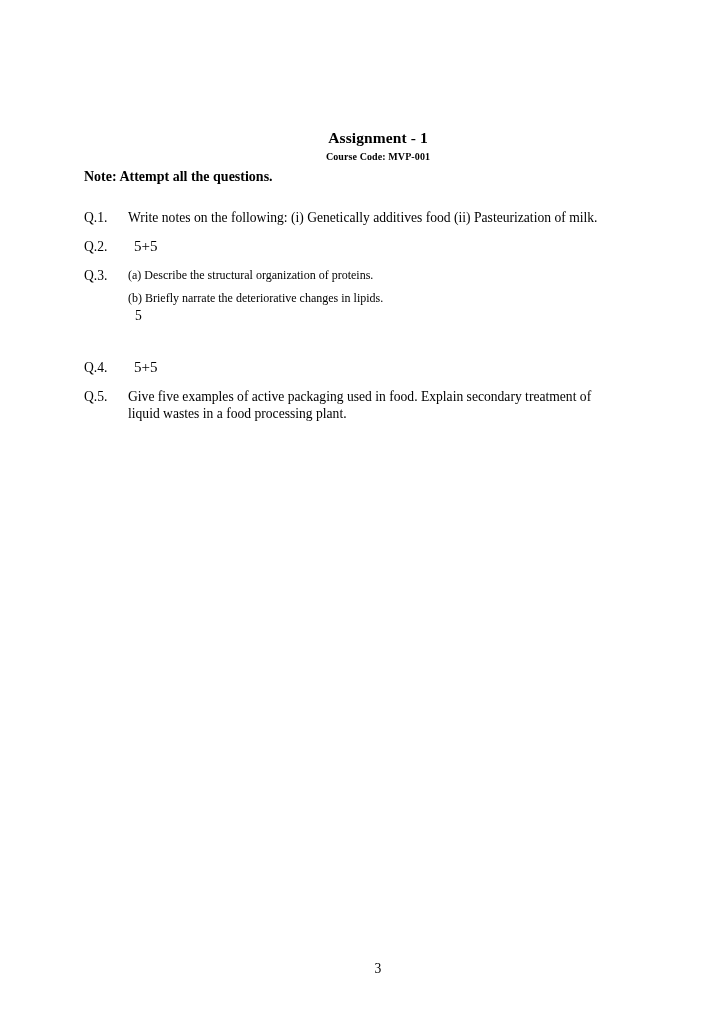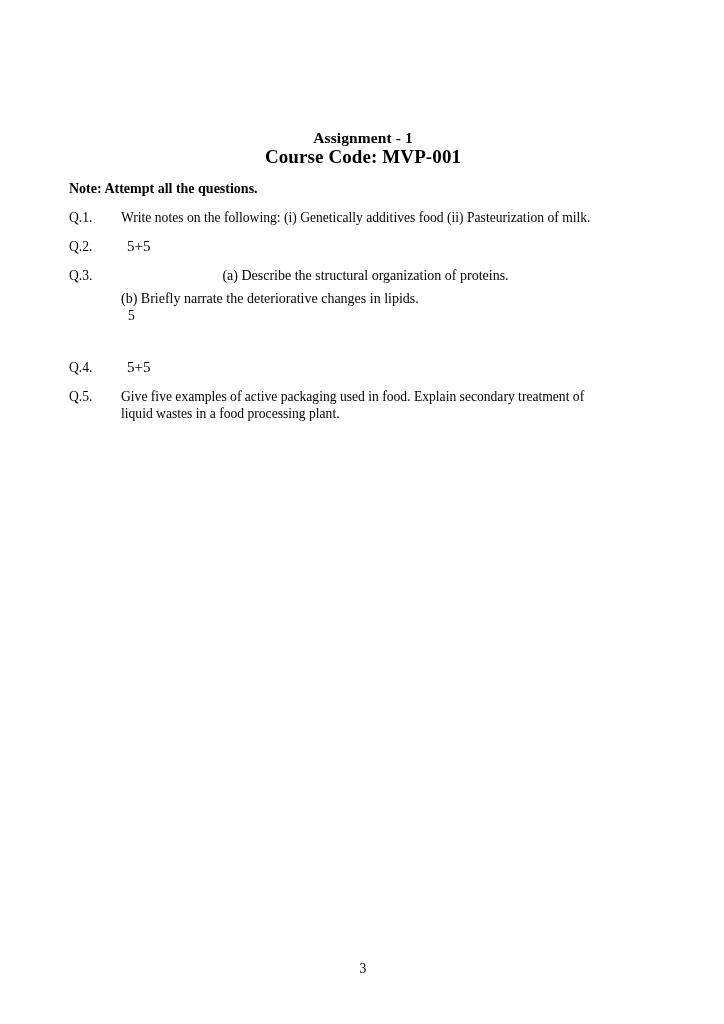--- a/index.html
+++ b/index.html
@@ -12,21 +12,21 @@
     width: 724px;
     height: 1024px;
     position: relative;
     font-family: "Liberation Serif", "DejaVu Serif", serif;
     color: #000000;
     -webkit-font-smoothing: antialiased;
   }
 
   .page {
     position: absolute;
-    left: 1px;
+    left: 16px;
     top: 0;
     width: 592px;
     height: 1024px;
     overflow: hidden;
   }
 
   
   .header {
     position: absolute;
     left: 68px;
@@ -36,52 +36,51 @@
   .doc-title {
     text-align: center;
     font-weight: bold;
     font-size: 15.5px;
     line-height: 19px;
     letter-spacing: 0.1px;
   }
   .doc-subtitle {
     text-align: center;
     font-weight: bold;
-    font-size: 19px;
+    font-size: 10px;
     line-height: 19px;
     letter-spacing: 0.1px;
   }
   .max-marks {
     text-align: right;
     font-weight: bold;
     font-size: 14px;
     line-height: 18px;
     margin-top: 4px;
   }
   .note-line {
     text-align: left;
     font-weight: bold;
     font-size: 14px;
     line-height: 18px;
-    margin-top: 14px;
+    margin-top: 2px;
   }
 
   
   .questions {
     position: absolute;
     left: 68px;
     top: 209px;
     width: 588px;
   }
 
   .q-row {
     display: flex;
     align-items: flex-start;
     margin-bottom: 12px;
-    gap: 8px;
   }
   .q-row:last-child { margin-bottom: 0; }
 
   .q-label {
     width: 44px;
     flex: 0 0 44px;
     font-size: 13.6px;
     line-height: 17px;
   }
 
@@ -109,23 +108,23 @@
     flex: 1 1 auto;
     display: block;
   }
   .sub-row {
     display: flex;
     align-items: flex-start;
   }
   .sub-row + .sub-row { margin-top: 6px; flex-direction: column; }
   .sub-text {
     flex: 1 1 auto;
-    font-size: 14px;
+    font-size: 12px;
     line-height: 17px;
-    text-align: center;
+    text-align: left;
   }
   .sub-marks {
     flex: 0 0 40px;
     width: 40px;
     font-size: 13.6px;
     line-height: 17px;
     padding-left: 7px;
     text-align: left;
   }
 

